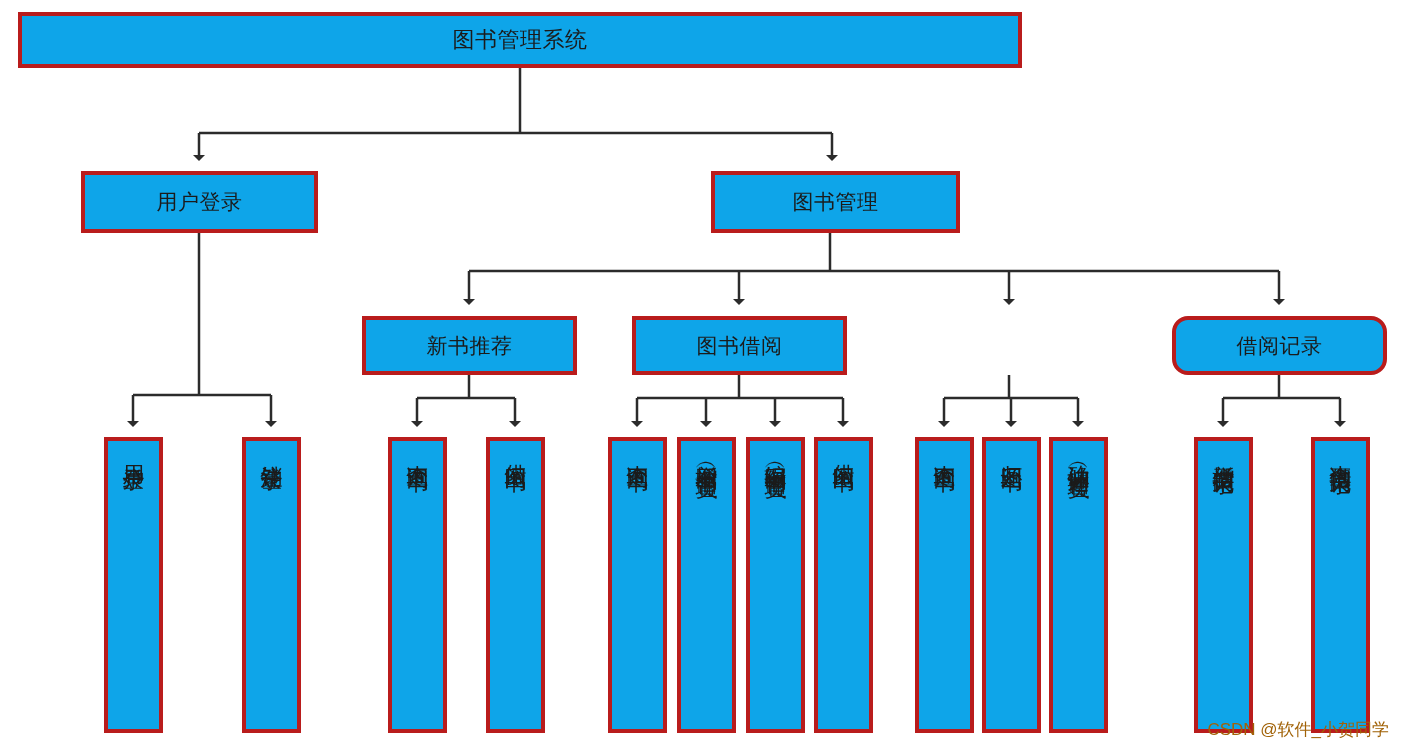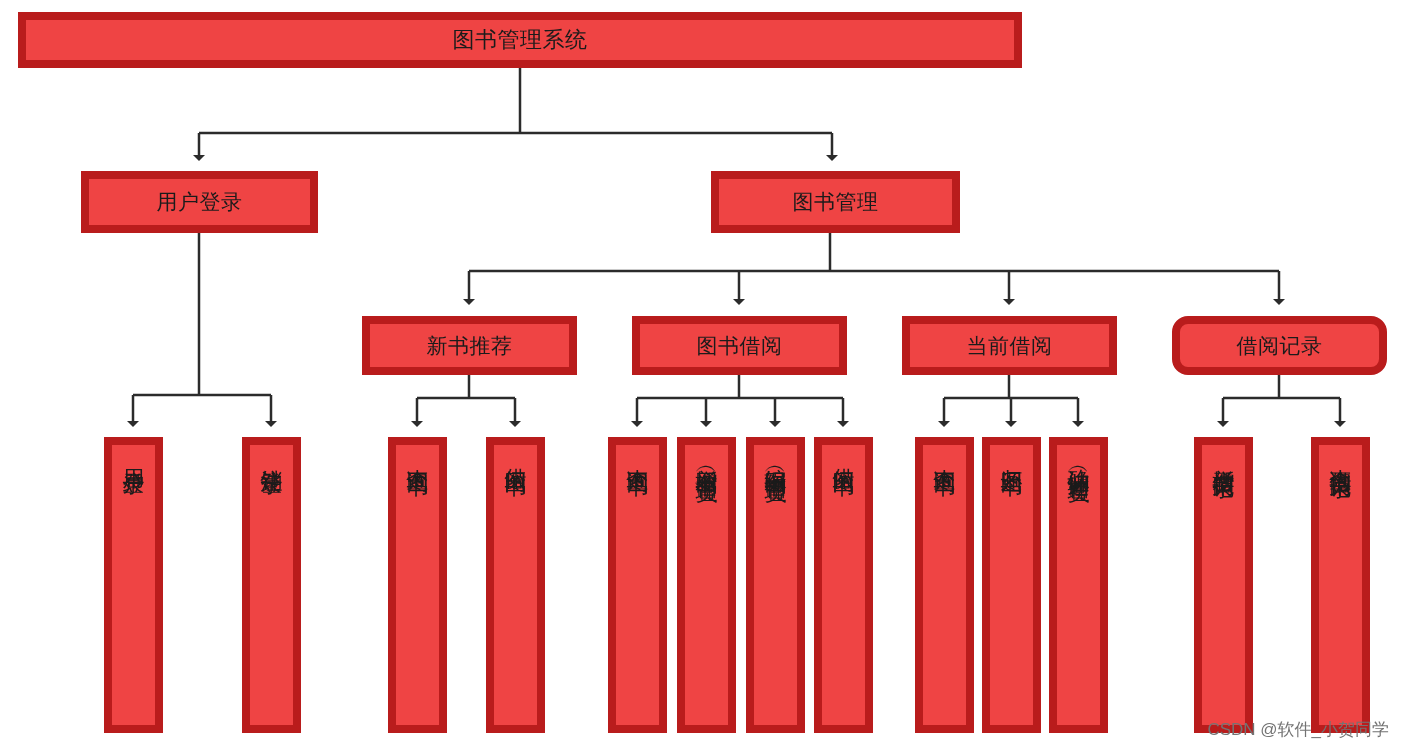--- a/index.html
+++ b/index.html
@@ -22,22 +22,22 @@
     position: absolute;
     left: 0;
     top: 0;
     width: 1405px;
     height: 747px;
     pointer-events: none;
   }
   .node {
     position: absolute;
     box-sizing: border-box;
-    border: 8px solid #b91c1c;
-    background: #ef4444;
+    border: 4px solid #b91c1c;
+    background: #0ea5e9;
     display: flex;
     align-items: center;
     justify-content: center;
     color: #1b1b1b;
   }
   .node .label {
     display: block;
     text-align: center;
     line-height: 1.12;
   }
@@ -61,21 +61,21 @@
     line-height: 1.18;
     letter-spacing: 2px;
     white-space: nowrap;
     max-height: 280px;
   }
   .watermark {
     position: absolute;
     right: 16px;
     bottom: 6px;
     font-size: 17px;
-    color: #737373;
+    color: #a16207;
     white-space: nowrap;
     user-select: none;
   }
 </style>
 </head>
 <body>
 
 <div id="canvas">
 
   <svg class="connectors" viewBox="0 0 1405 747" xmlns="http://www.w3.org/2000/svg">
@@ -141,23 +141,20 @@
   </div>
 
   <div class="node horizontal" style="left:362px; top:316px; width:215px; height:59px;align-items:center;">
     <span class="label">新书推荐</span>
   </div>
 
   <div class="node horizontal" style="left:632px; top:316px; width:215px; height:59px;">
     <span class="label">图书借阅</span>
   </div>
 
-  <div class="node horizontal" style="left:902px; top:316px; width:215px; height:59px;">
-    <span class="label">当前借阅</span>
-  </div>
 
   <div class="node horizontal" style="left:1172px; top:316px; width:215px; height:59px;border-radius:16px;">
     <span class="label">借阅记录</span>
   </div>
 
   <div class="node vertical" style="left:104px; top:437px; width:59px; height:296px;">
     <span class="label">用户登录</span>
   </div>
   <div class="node vertical" style="left:242px; top:437px; width:59px; height:296px;">
     <span class="label">注销登录</span>

